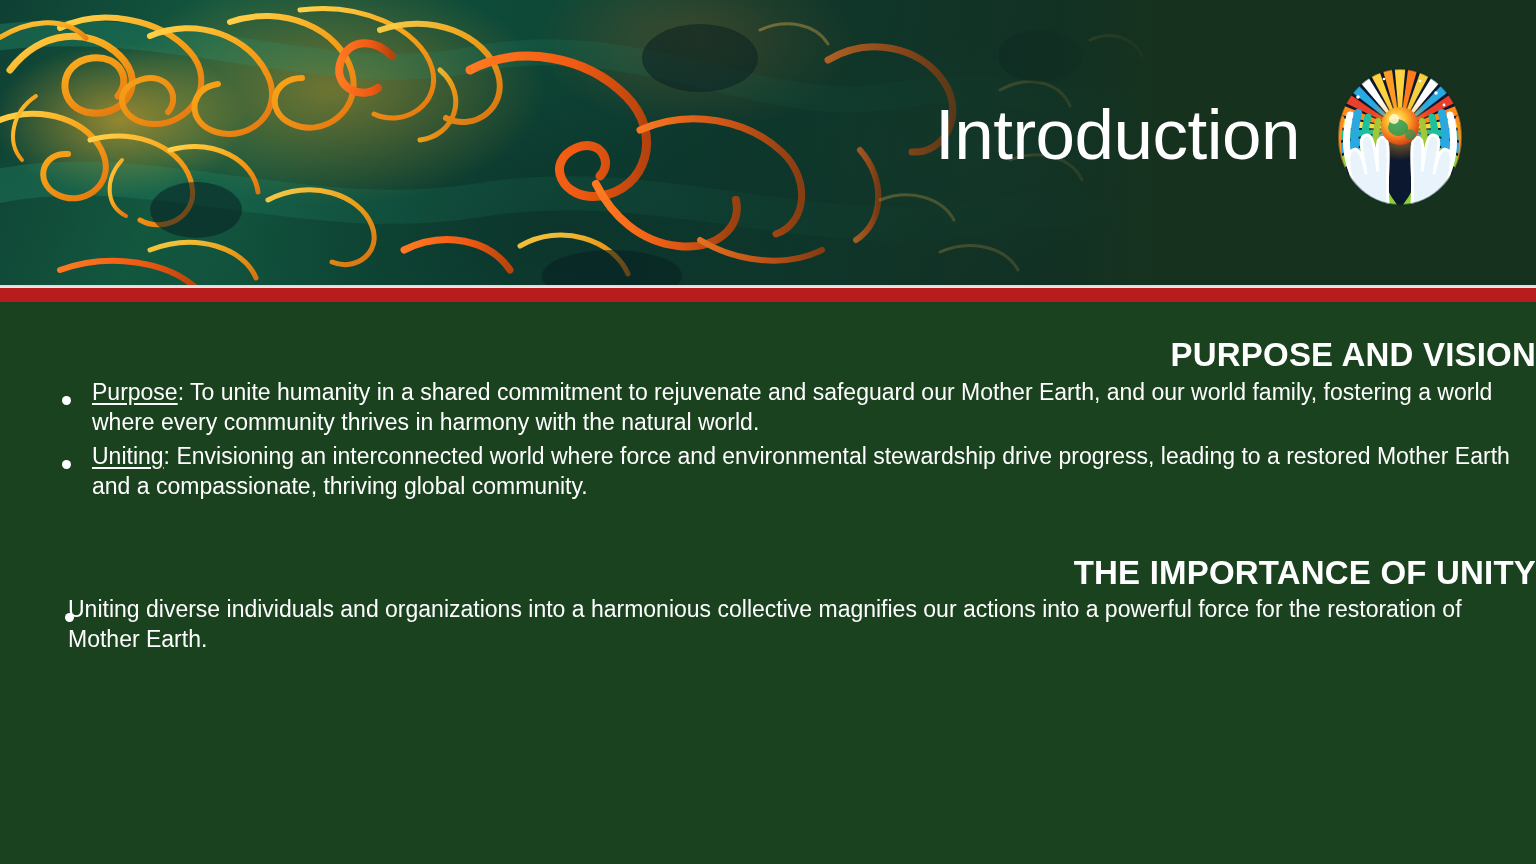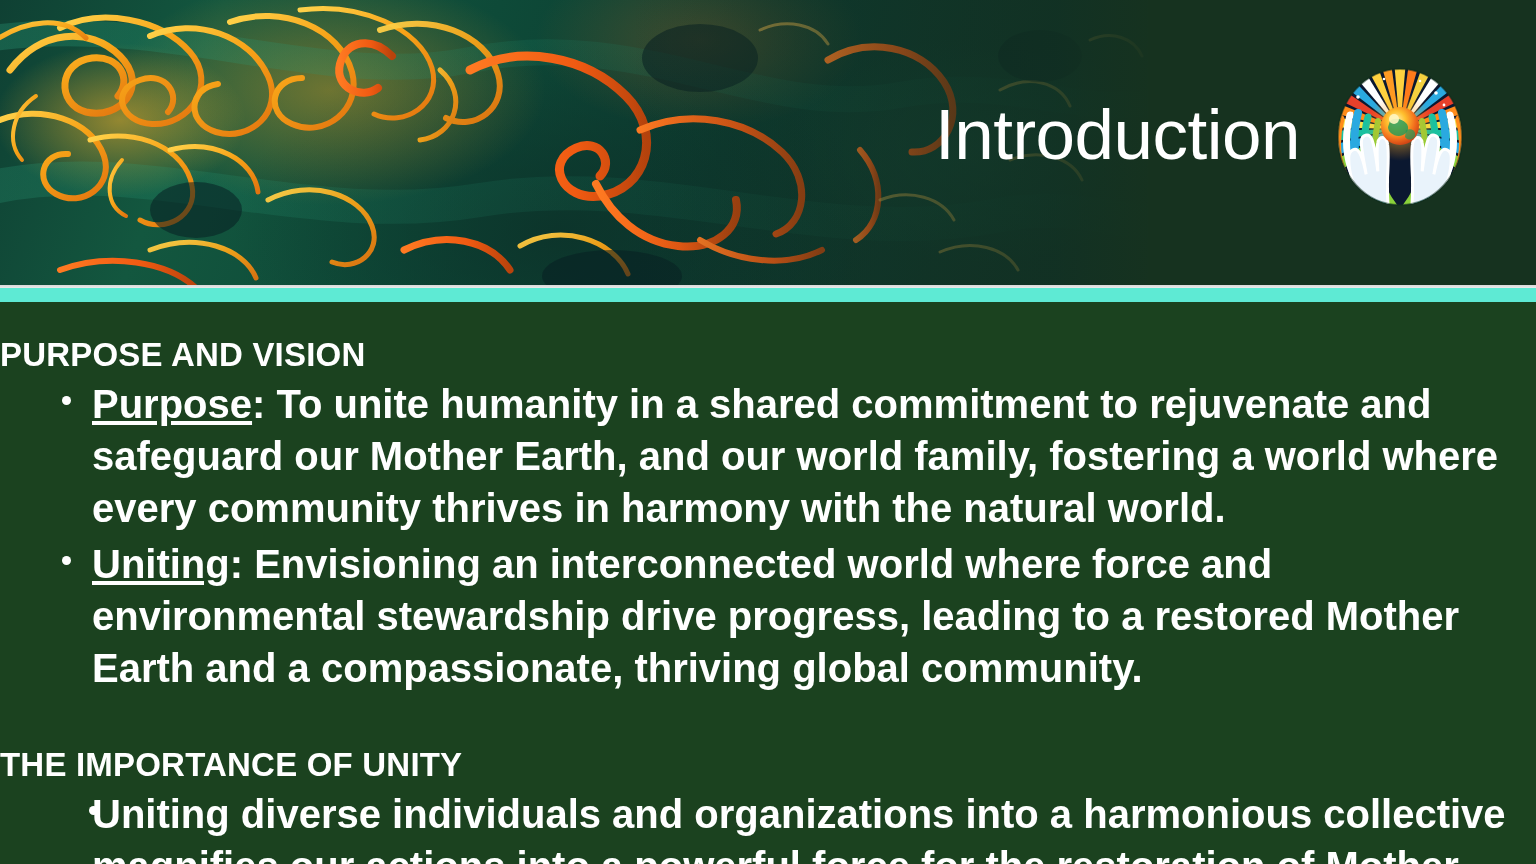--- a/index.html
+++ b/index.html
@@ -10,21 +10,21 @@
   }
   body {
     font-family: "Liberation Sans", sans-serif;
   }
 
   .slide {
     position: relative;
     width: 1536px;
     height: 864px;
     overflow: hidden;
-    background: #5eead4;
+    background: #b91c1c;
   }
 
   
   .banner {
     position: absolute;
     left: 0;
     top: 0;
     width: 1536px;
     height: 288px;
     overflow: hidden;
@@ -108,58 +108,57 @@
     position: absolute;
     left: 0;
     top: 302px;
     width: 1536px;
     height: 562px;
     background: #1b421f;
     color: #ffffff;
   }
 
   .section-heading {
-    text-align: left;
+    text-align: right;
     font-size: 33px;
     font-weight: bold;
     letter-spacing: 0.2px;
     line-height: 1.15;
   }
 
   .heading-purpose { margin-top: 34px; }
   .heading-unity   { margin-top: 52px; }
 
   ul.bullets {
     list-style: none;
     margin: 0;
     padding: 0;
   }
 
   ul.bullets li {
     position: relative;
-    font-size: 40px;
+    font-size: 23px;
     line-height: 1.30;
     padding-left: 92px;
     margin-top: 4px;
     color: #ffffff;
-    font-weight: bold;
   }
 
   ul.bullets li::before {
     content: "";
     position: absolute;
     left: 62px;
     top: 18px;
     width: 9px;
     height: 9px;
     border-radius: 50%;
     background: #ffffff;
   }
 
-  ul.bullets li.wide { padding-left: 68px; margin-left: 24px; }
+  ul.bullets li.wide { padding-left: 68px; }
   ul.bullets li.wide::before { left: 65px; }
 
   .bullet-text { display: inline; }
 
   .lead-underline {
     text-decoration: underline;
     text-underline-offset: 3px;
   }
 
   .unity-block { margin-top: 4px; }

